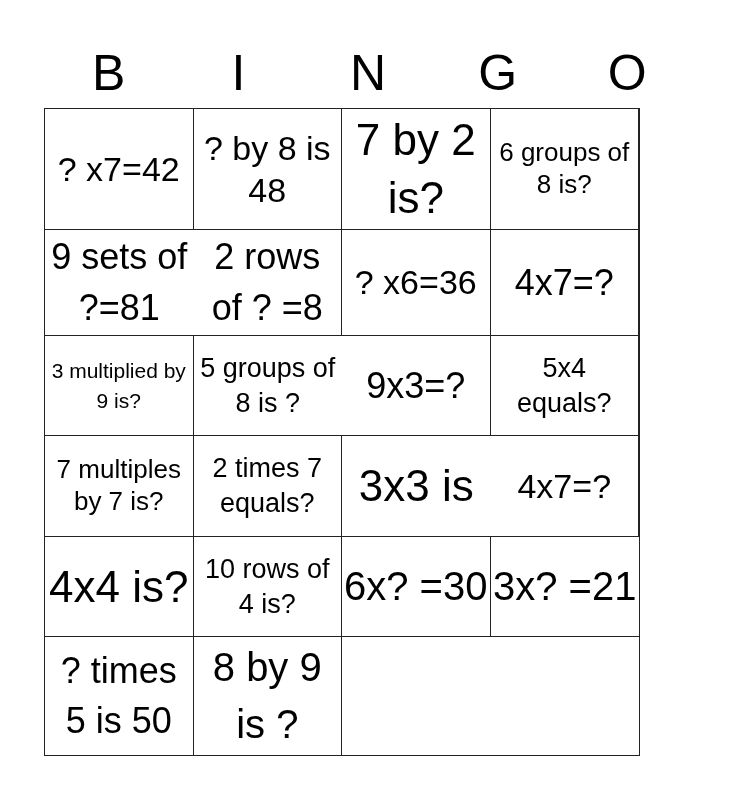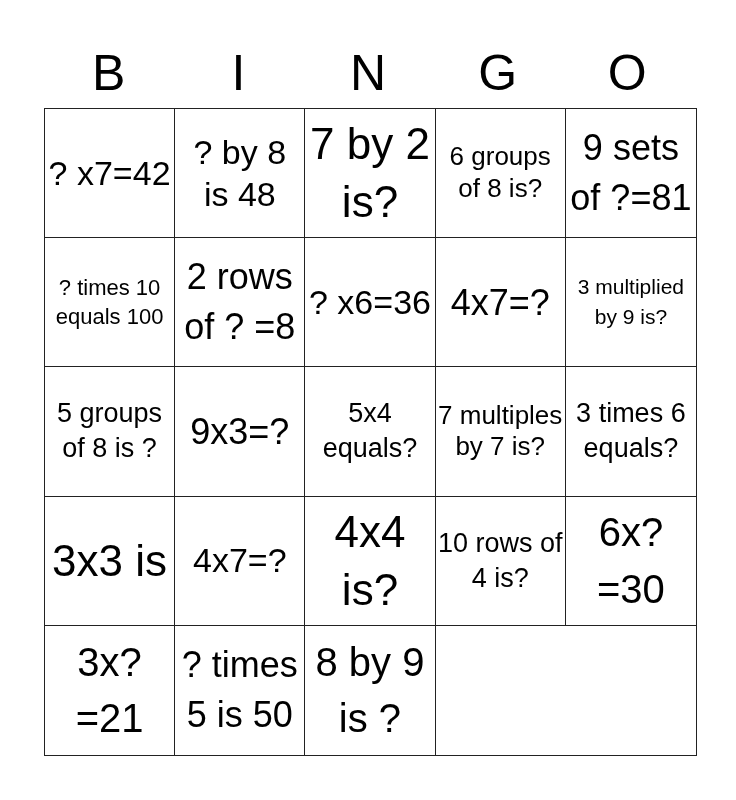--- a/index.html
+++ b/index.html
@@ -1,20 +1,20 @@
 <!DOCTYPE html>
 <html><head>
 <meta charset="utf-8">
 <style>
   html,body{margin:0;padding:0;background:#fff;}
   body{width:736px;height:800px;position:relative;overflow:hidden;font-family:"Liberation Sans",sans-serif;color:#000;}
   .header{position:absolute;left:44px;top:42px;width:648px;height:62px;display:flex;}
   .header span{width:130px;text-align:center;font-size:50px;line-height:62px;}
-  .grid{position:absolute;left:44px;top:108px;width:653px;height:648px;border:1px solid #222;box-sizing:border-box;
-        display:grid;grid-template-columns:repeat(5,1fr);grid-template-rows:repeat(5,1fr);}
+  .grid{position:absolute;left:44px;top:108px;width:596px;height:648px;border:1px solid #222;box-sizing:border-box;
+        display:grid;grid-template-columns:repeat(4,1fr);grid-template-rows:repeat(5,1fr);}
   .cell{border-right:1px solid #222;border-bottom:1px solid #222;display:flex;align-items:center;justify-content:center;
         text-align:center;box-sizing:border-box;padding:2px;line-height:1.15;}
   .cell:nth-child(5n){border-right:none;}
   .cell:nth-child(n+21){border-bottom:none;}
   .s22{font-size:22px;line-height:1.35;}
   .s24{font-size:26px;line-height:1.22;}
   .s30{font-size:34px;line-height:1.25;}
   .s38{font-size:40px;line-height:1.42;}
   .s44{font-size:44px;line-height:1.32;}
   .s28{font-size:36px;line-height:1.4;}
@@ -42,23 +42,20 @@
     </div>
   <div class="cell s44">
       <span>7 by 2 is?</span>
     </div>
   <div class="cell s24">
       <span>6 groups of 8 is?</span>
     </div>
   <div class="cell s28">
       <span>9 sets of ?=81</span>
     </div>
-  <div class="cell s22">
-      <span>? times 10 equals 100</span>
-    </div>
   <div class="cell s28">
       <span>2 rows of ? =8</span>
     </div>
   <div class="cell s30">
       <span>? x6=36</span>
     </div>
   <div class="cell s36">
       <span>4x7=?</span>
     </div>
   <div class="cell s20">
@@ -70,21 +67,21 @@
   <div class="cell s36">
       <span>9x3=?</span>
     </div>
   <div class="cell s26">
       <span>5x4 equals?</span>
     </div>
   <div class="cell s24">
       <span>7 multiples by 7 is?</span>
     </div>
   <div class="cell s26">
-      <span>3 times 6 equals?</span>
+      <span>2 times 7 equals?</span>
     </div>
   <div class="cell s44">
       <span>3x3 is</span>
     </div>
   <div class="cell s30">
       <span>4x7=?</span>
     </div>
   <div class="cell s44">
       <span>4x4 is?</span>
     </div>

